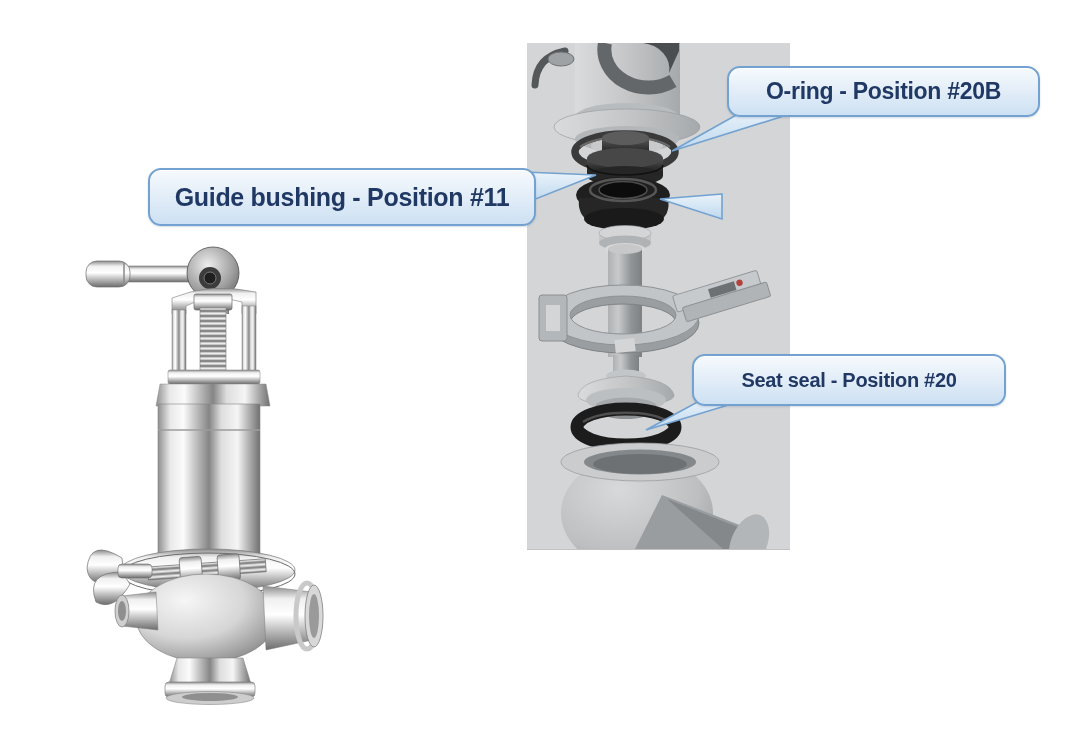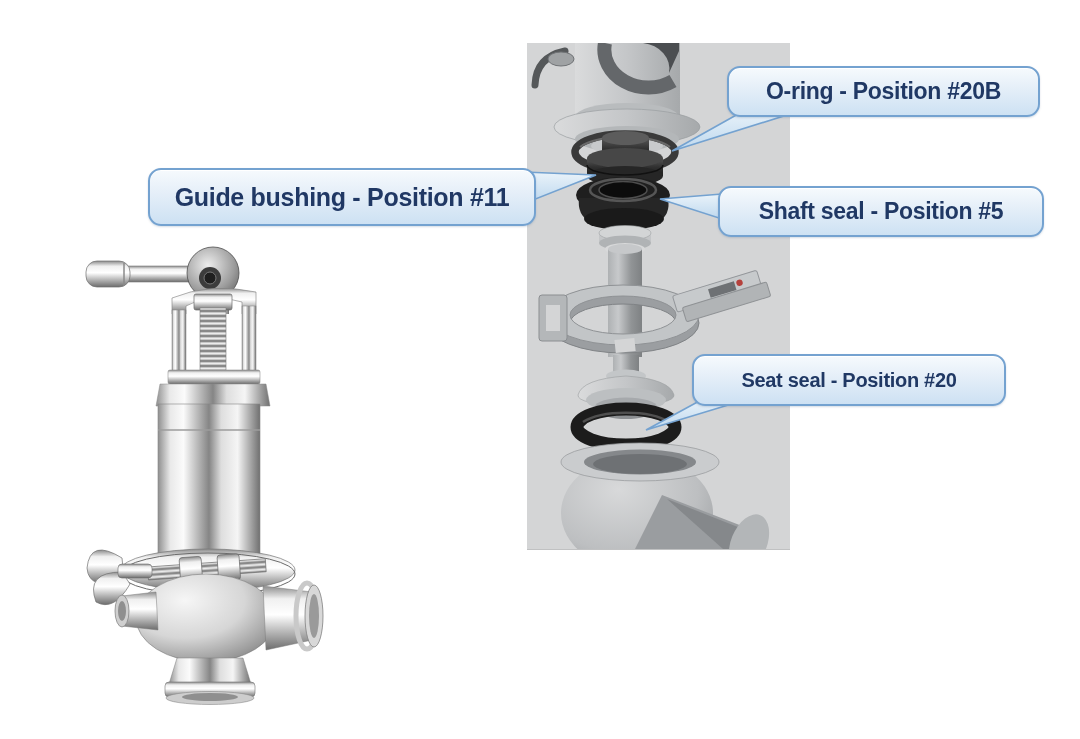--- a/index.html
+++ b/index.html
@@ -257,20 +257,17 @@
     <polygon points="722,194 660,199 722,219" fill="url(#tailG)" stroke="#74a2d0" stroke-width="1.6"></polygon>
     <polygon points="703,399 646,430 748,399" fill="url(#tailG)" stroke="#74a2d0" stroke-width="1.6"></polygon>
   </svg>
 
   <div class="callout co-oring">
     <span>O-ring - Position #20B</span>
   </div>
   <div class="callout co-guide">
     <span>Guide bushing - Position #11</span>
   </div>
-  <div class="callout co-shaft">
-    <span>Shaft seal - Position #5</span>
-  </div>
   <div class="callout co-seat">
     <span>Seat seal - Position #20</span>
   </div>
 
 </div>
 
 </body></html>

